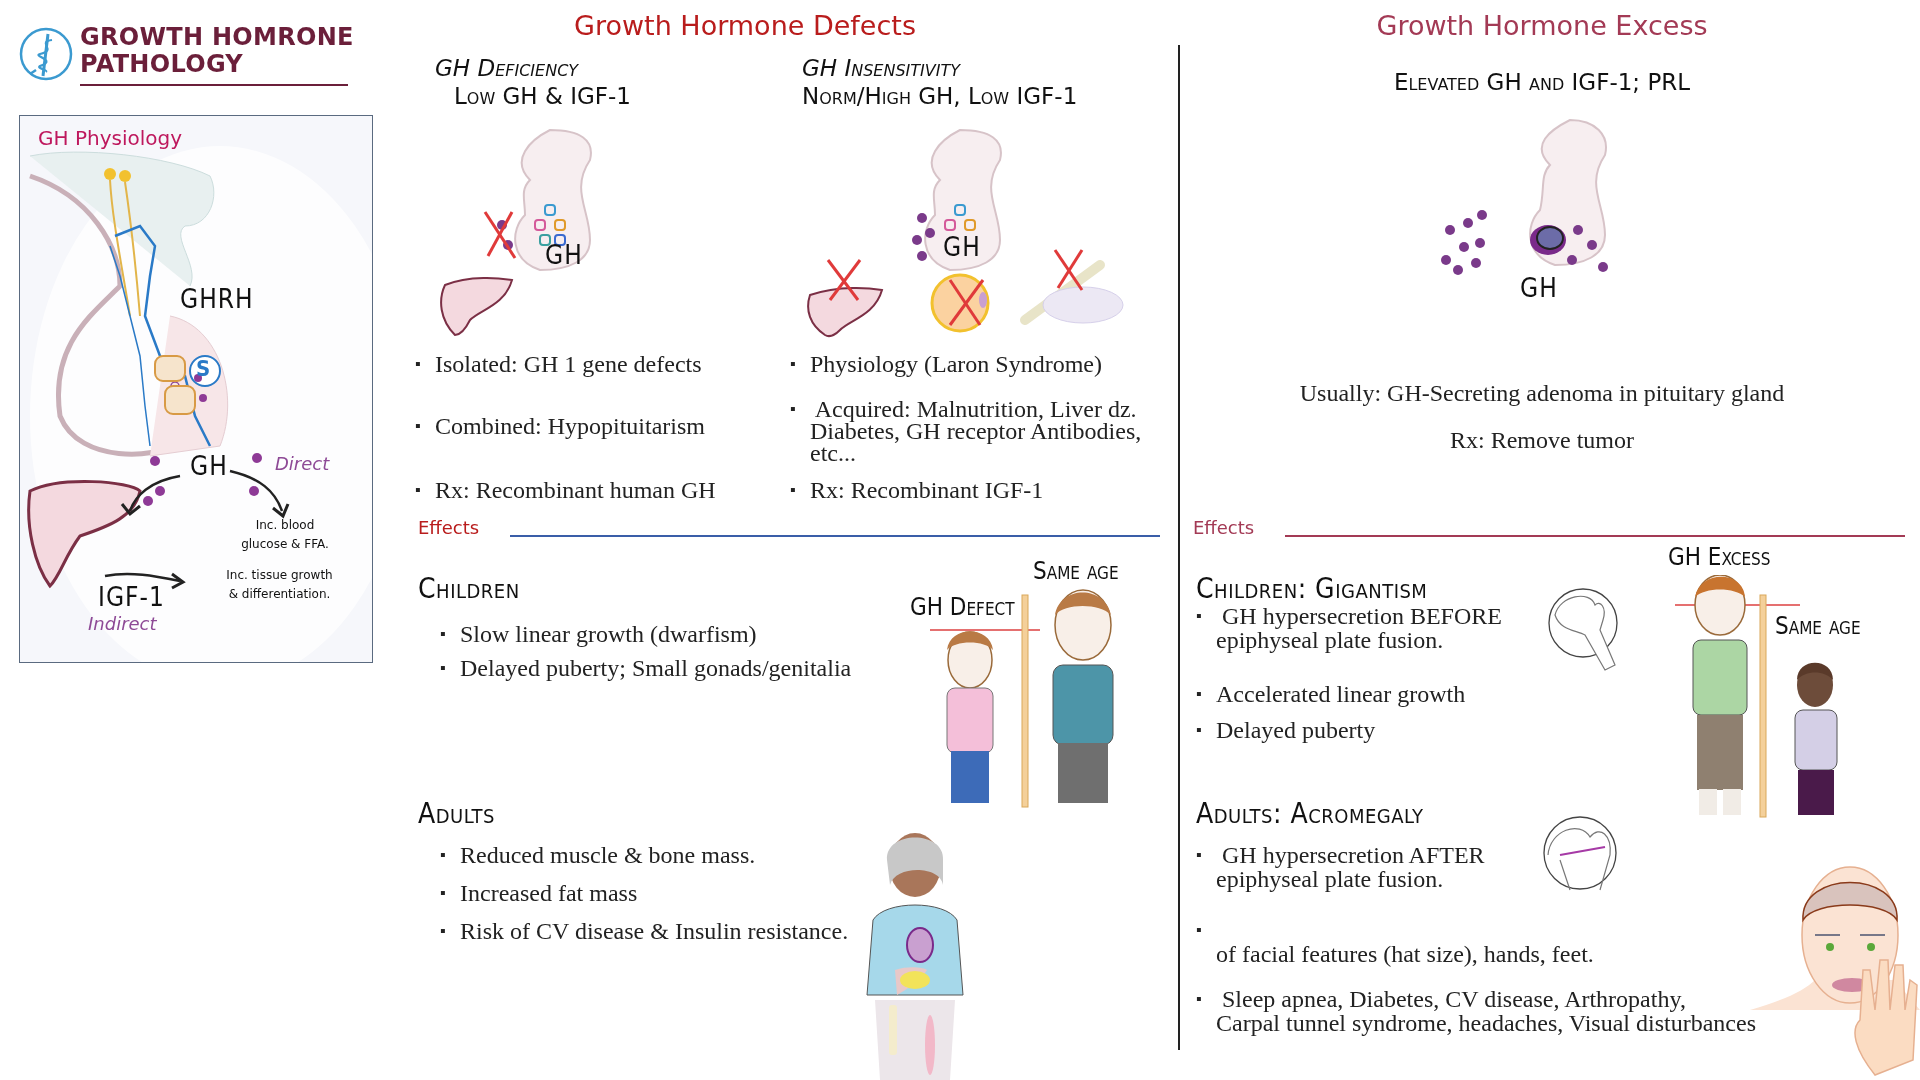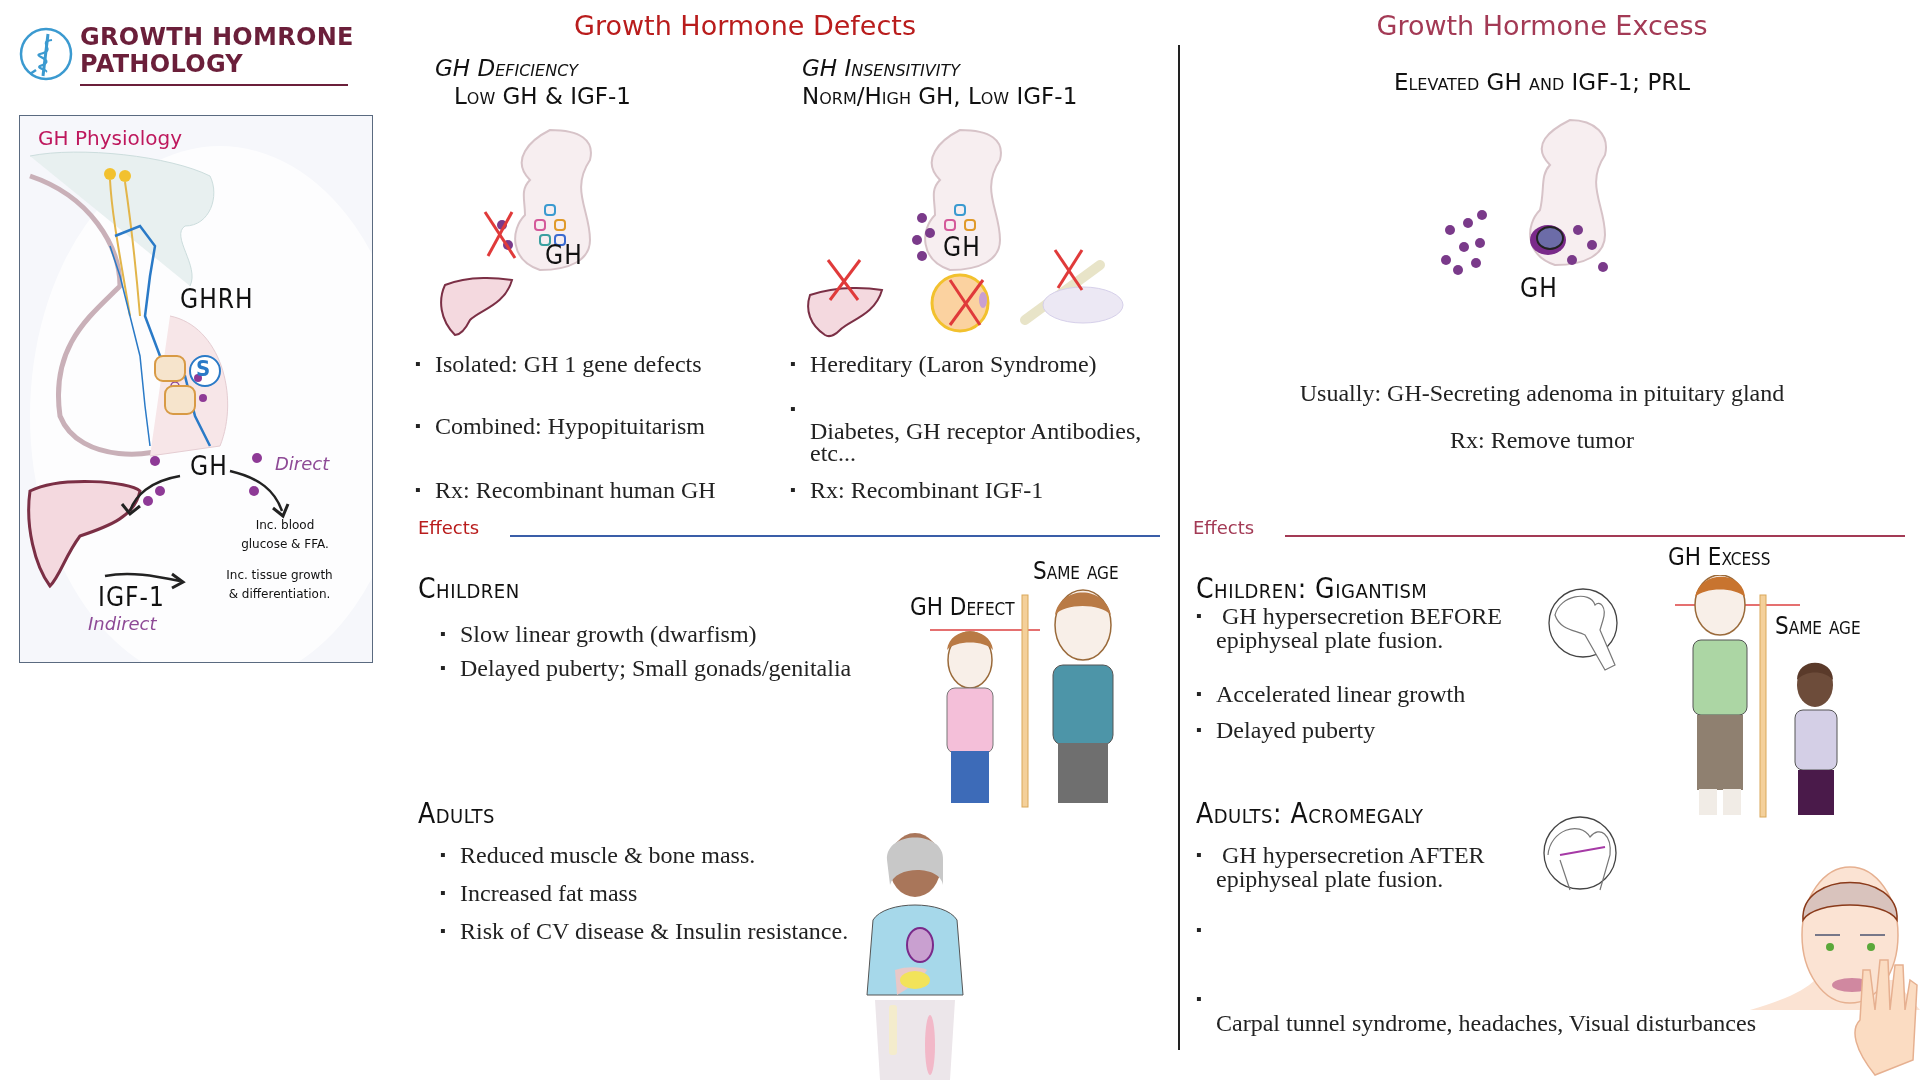--- a/index.html
+++ b/index.html
@@ -147,22 +147,23 @@
   <ellipse cx="283" cy="185" rx="40" ry="18" fill="#ece8f4" stroke="#d6d0ea" stroke-width="1"></ellipse>
   <line x1="255" y1="130" x2="282" y2="170" stroke="#e03a3a" stroke-width="3"></line>
   <line x1="282" y1="130" x2="258" y2="168" stroke="#e03a3a" stroke-width="3"></line>
 </svg>
 <div class="abs phys-big" style="left:943px;top:232px">GH</div>
 
 <div class="abs bullet" style="left:415px;top:352px"><span>Isolated: GH 1 gene defects</span></div>
 <div class="abs bullet" style="left:415px;top:414px"><span>Combined: Hypopituitarism</span></div>
 <div class="abs bullet" style="left:415px;top:478px"><span>Rx: Recombinant human GH</span></div>
 
-<div class="abs bullet" style="left:790px;top:352px"><span>Hereditary (Laron Syndrome)</span></div>
+<div class="abs bullet" style="left:790px;top:352px"><span>Physiology (Laron Syndrome)</span></div>
 <div class="abs bullet" style="left:790px;top:398px;line-height:22px">
+  <span>Acquired: Malnutrition, Liver dz.</span>
   <span class="cont">Diabetes, GH receptor Antibodies,</span>
   <span class="cont">etc...</span>
 </div>
 <div class="abs bullet" style="left:790px;top:478px"><span>Rx: Recombinant IGF-1</span></div>
 
 <div class="abs effects-label sec-blue" style="left:418px;top:517px">Effects</div>
 <div class="abs effects-rule" style="left:510px;top:535px;width:650px;background:#3a5ea8"></div>
 
 <div class="abs cat-head" style="left:418px;top:572px">Children</div>
 <div class="abs bullet" style="left:440px;top:622px"><span>Slow linear growth (dwarfism)</span></div>
@@ -260,22 +261,24 @@
   <rect x="120" y="135" width="42" height="60" rx="8" fill="#d4cfe6" stroke="#555" stroke-width="1"></rect>
   <rect x="123" y="195" width="36" height="45" fill="#4a1a4a"></rect>
 </svg>
 
 <div class="abs cat-head" style="left:1196px;top:797px">Adults: Acromegaly</div>
 <div class="abs bullet" style="left:1196px;top:843px;line-height:24px">
   <span>GH hypersecretion AFTER</span>
   <span class="cont">epiphyseal plate fusion.</span>
 </div>
 <div class="abs bullet" style="left:1196px;top:918px;line-height:24px">
+  <span class="cont">of facial features (hat size), hands, feet.</span>
 </div>
 <div class="abs bullet" style="left:1196px;top:987px;line-height:24px">
+  <span>Sleep apnea, Diabetes, CV disease, Arthropathy,</span>
   <span class="cont">Carpal tunnel syndrome, headaches, Visual disturbances</span>
 </div>
 
 <svg class="abs" style="left:1540px;top:815px" width="85" height="80">
   <circle cx="40" cy="38" r="36" fill="none" stroke="#444" stroke-width="1.3"></circle>
   <path d="M8 40 C10 15, 40 5, 50 22 C60 10, 72 20, 70 40 L60 75 M20 45 L30 75" fill="none" stroke="#777" stroke-width="1.2"></path>
   <path d="M20 40 L65 32" stroke="#a63aa6" stroke-width="2"></path>
 </svg>
 
 <svg class="abs" style="left:1745px;top:860px" width="175" height="220">

